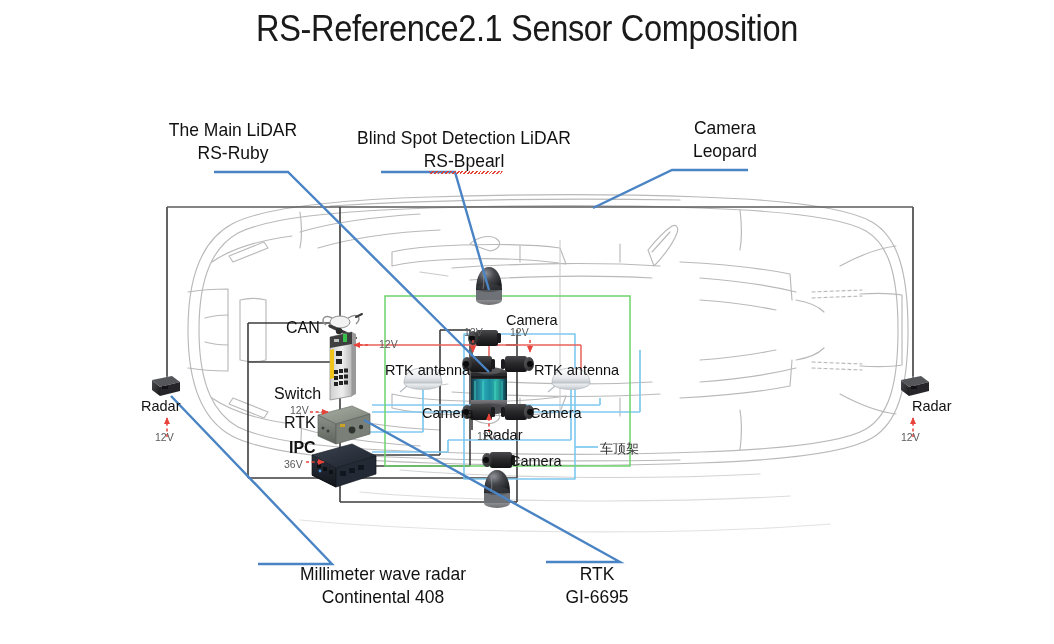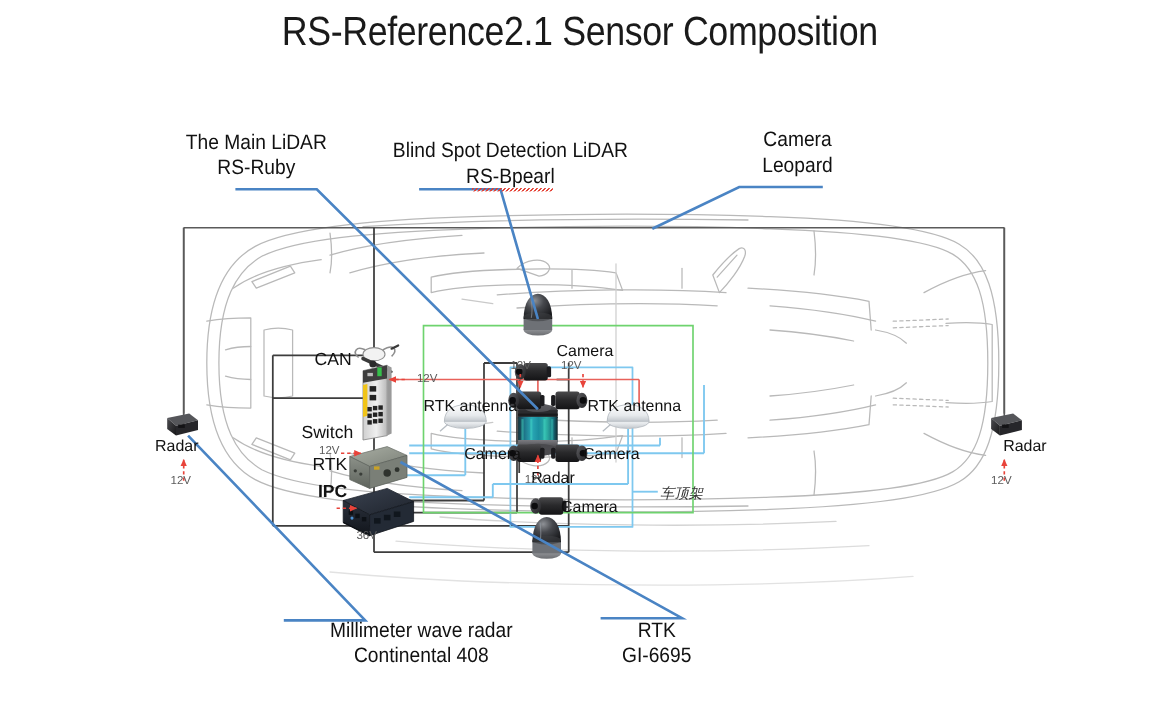--- a/index.html
+++ b/index.html
@@ -523,24 +523,24 @@
   <div class="lbl lbl-md" style="left:385px;top:362px;">RTK antenna</div>
   <div class="lbl lbl-md" style="left:534px;top:362px;">RTK antenna</div>
 
   <div class="lbl lbl-md" style="left:506px;top:312px;">Camera</div>
   <div class="lbl lbl-md" style="left:422px;top:405px;">Camera</div>
   <div class="lbl lbl-md" style="left:530px;top:405px;">Camera</div>
   <div class="lbl lbl-md" style="left:510px;top:453px;">Camera</div>
 
   <div class="lbl lbl-md" style="left:483px;top:427px;">Radar</div>
 
-  <div class="lbl lbl-cn" style="left:600px;top:440px;font-style:italic;">车顶架</div>
+  <div class="lbl lbl-cn" style="left:600px;top:440px;">车顶架</div>
 
   <div class="volt" style="left:379px;top:338px;">12V</div>
   <div class="volt" style="left:290px;top:404px;">12V</div>
-  <div class="volt" style="left:284px;top:481px;margin-left:40px;">36V</div>
+  <div class="volt" style="left:284px;top:458px;">36V</div>
   <div class="volt" style="left:155px;top:431px;">12V</div>
   <div class="volt" style="left:901px;top:431px;">12V</div>
   <div class="volt" style="left:477px;top:430px;">12V</div>
   <div class="volt" style="left:464px;top:326px;">12V</div>
   <div class="volt" style="left:510px;top:326px;">12V</div>
 
 </div>
 
 </body></html>

